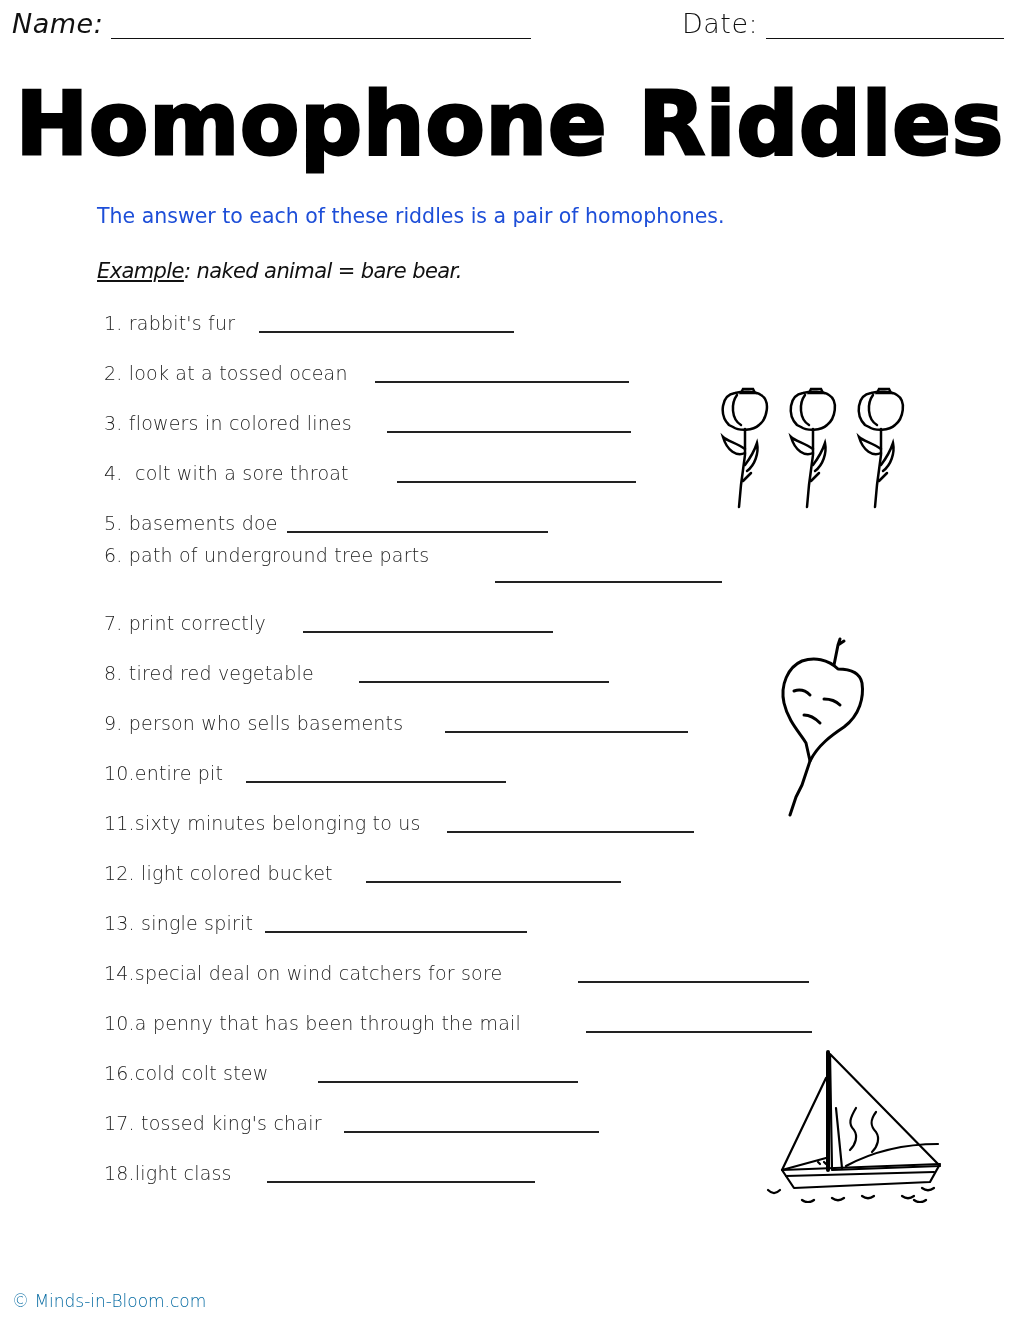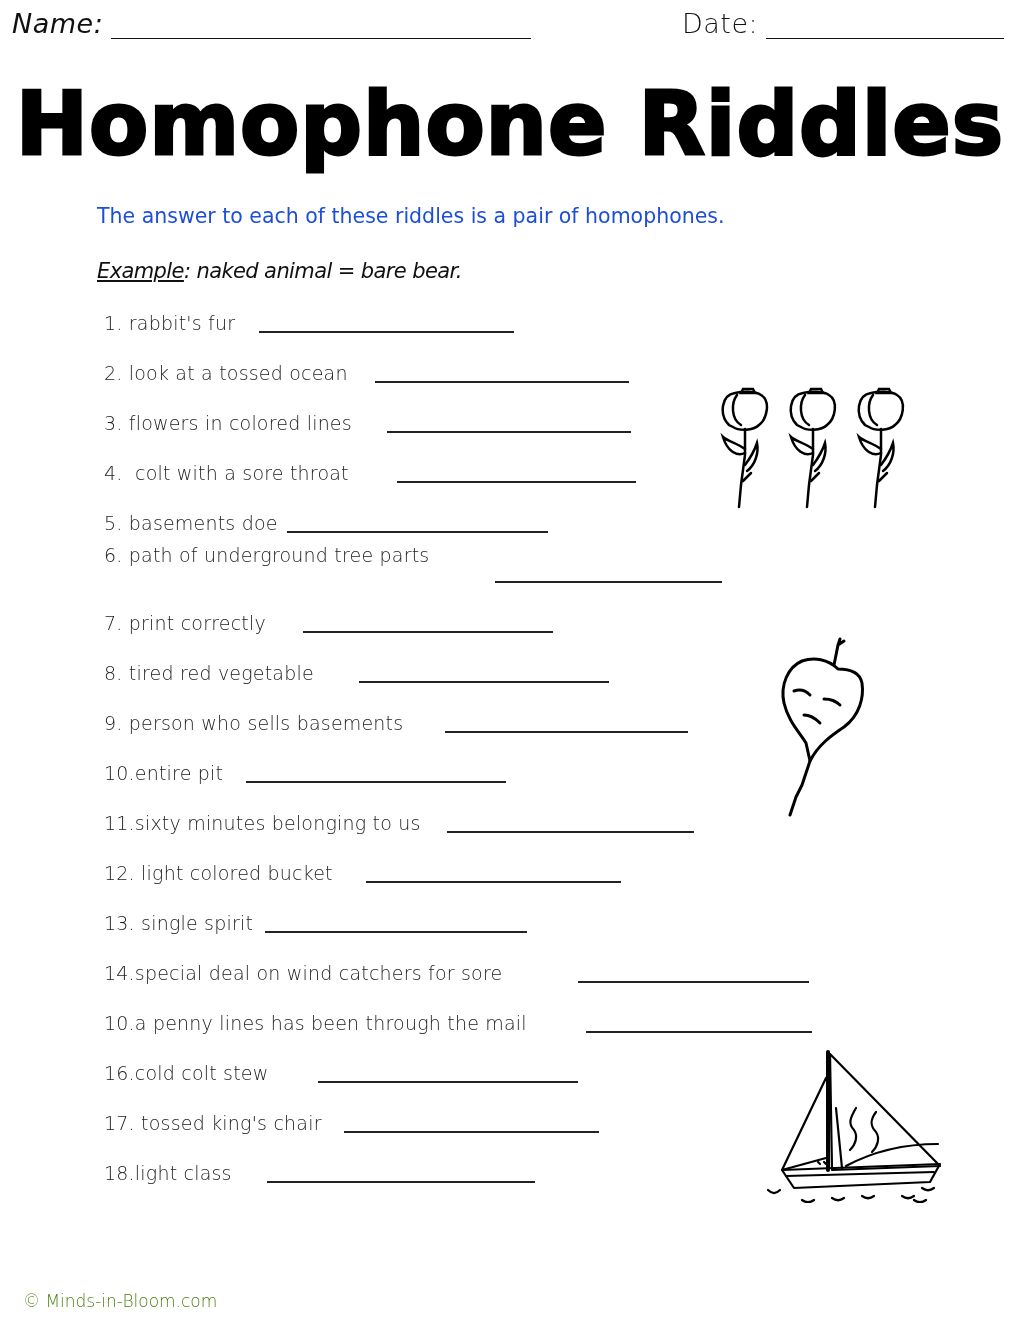--- a/index.html
+++ b/index.html
@@ -17,21 +17,21 @@
       letter-spacing: 1px; color: #000; -webkit-text-stroke: 3px #000;
       transform: scaleX(0.98);
     }
     .intro { position: absolute; left: 97px; top: 204px; font-size: 20.5px; font-family: "DejaVu Sans", sans-serif; color: #1d4ed8; }
     .example { position: absolute; left: 97px; top: 259px; font-size: 21px; font-style: italic; font-family: "DejaVu Sans", sans-serif; letter-spacing: -0.6px; }
     .example .ex-label { text-decoration: underline; }
     .riddle { position: absolute; left: 104px; font-size: 19px; color: #222; white-space: nowrap; font-family: "DejaVu Sans", sans-serif; font-weight: 300; letter-spacing: 0.2px; }
     .riddle .num { display: inline-block; }
     .answer-line { position: absolute; height: 0; border-bottom: 2px solid #222; }
     .illus { position: absolute; }
-    .footer { position: absolute; left: 23px; top: 1291px; font-size: 17px; color: #4d7c0f; font-family: "DejaVu Sans", sans-serif; font-weight: 300; }
+    .footer { position: absolute; left: 12px; top: 1291px; font-size: 17px; color: #0369a1; font-family: "DejaVu Sans", sans-serif; font-weight: 300; }
   </style>
 </head>
 <body>
 
 <div id="name-field" class="hdr-field">
   <span>Name:</span><span class="hdr-line" style="width:420px"></span>
 </div>
 <div id="date-field" class="hdr-field">
   <span>Date:</span><span class="hdr-line" style="width:238px"></span>
 </div>
@@ -78,21 +78,21 @@
 
 <div class="riddle" style="top:862px"><span class="num">12.</span> <span>light colored bucket</span></div>
 <div class="answer-line" style="left:366px; width:255px; top:881px"></div>
 
 <div class="riddle" style="top:912px"><span class="num">13.</span> <span>single spirit</span></div>
 <div class="answer-line" style="left:265px; width:262px; top:931px"></div>
 
 <div class="riddle" style="top:962px"><span class="num">14.</span><span>special deal on wind catchers for sore</span></div>
 <div class="answer-line" style="left:578px; width:231px; top:981px"></div>
 
-<div class="riddle" style="top:1012px"><span class="num">10.</span><span>a penny lines has been through the mail</span></div>
+<div class="riddle" style="top:1012px"><span class="num">10.</span><span>a penny that has been through the mail</span></div>
 <div class="answer-line" style="left:586px; width:226px; top:1031px"></div>
 
 <div class="riddle" style="top:1062px"><span class="num">16.</span><span>cold colt stew</span></div>
 <div class="answer-line" style="left:318px; width:260px; top:1081px"></div>
 
 <div class="riddle" style="top:1112px"><span class="num">17.</span> <span>tossed king's chair</span></div>
 <div class="answer-line" style="left:344px; width:255px; top:1131px"></div>
 
 <div class="riddle" style="top:1162px"><span class="num">18.</span><span>light class</span></div>
 <div class="answer-line" style="left:267px; width:268px; top:1181px"></div>

